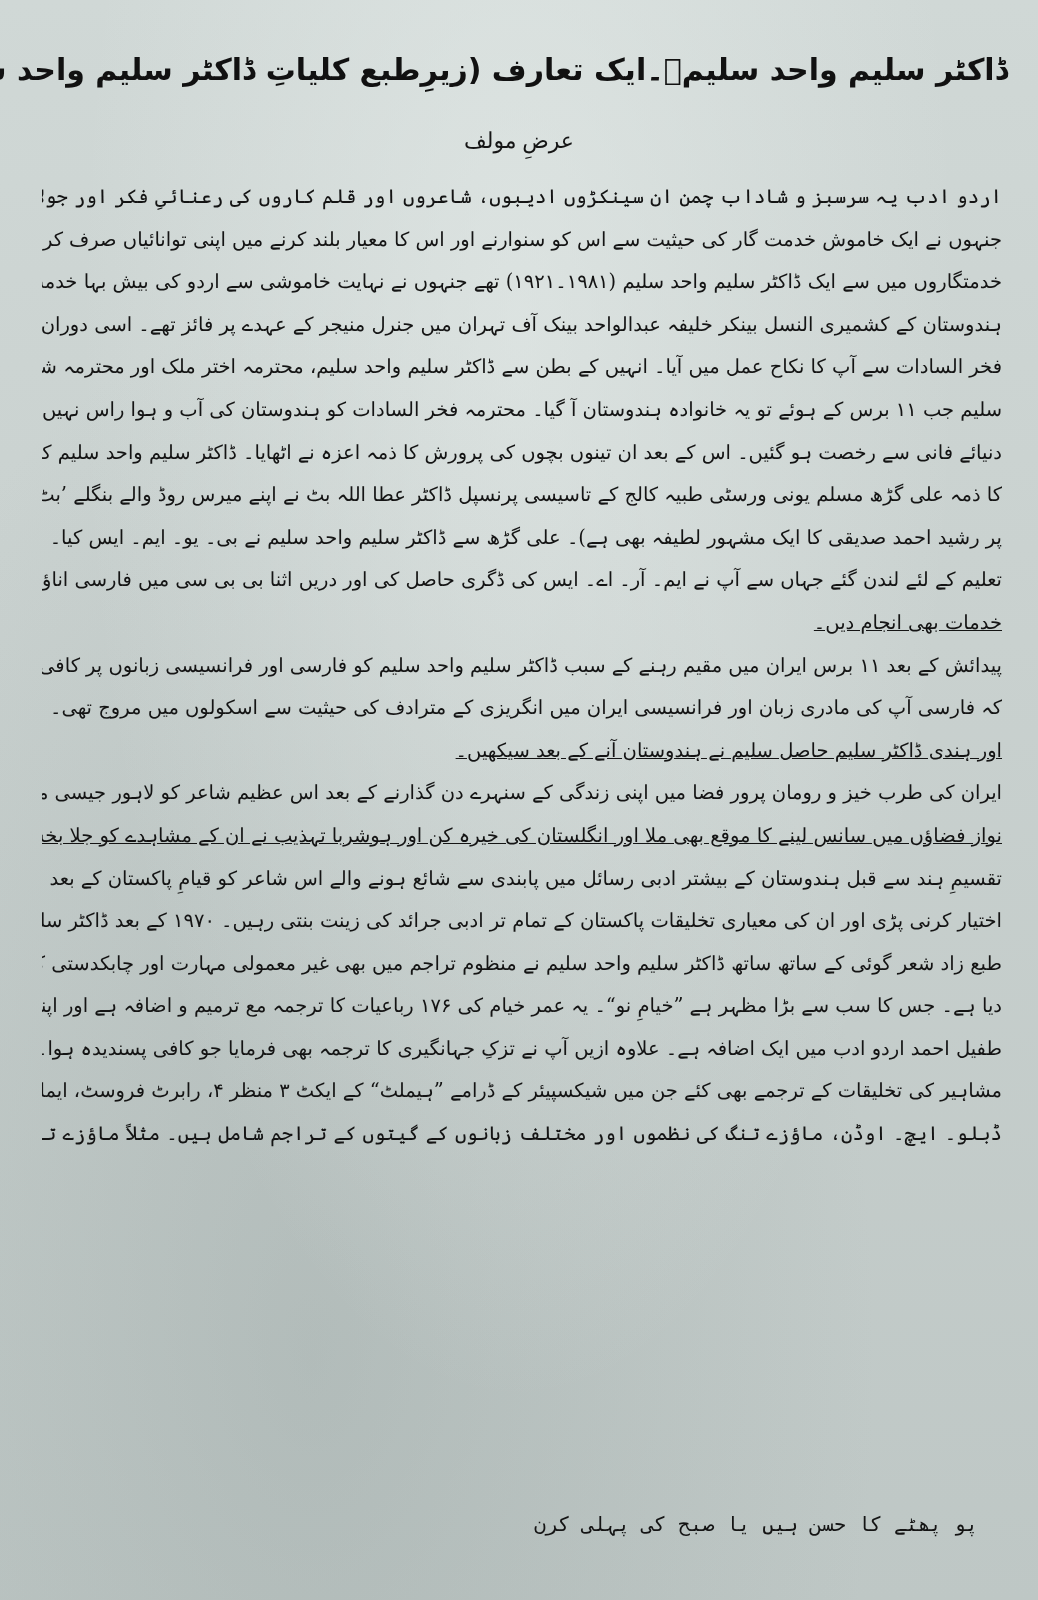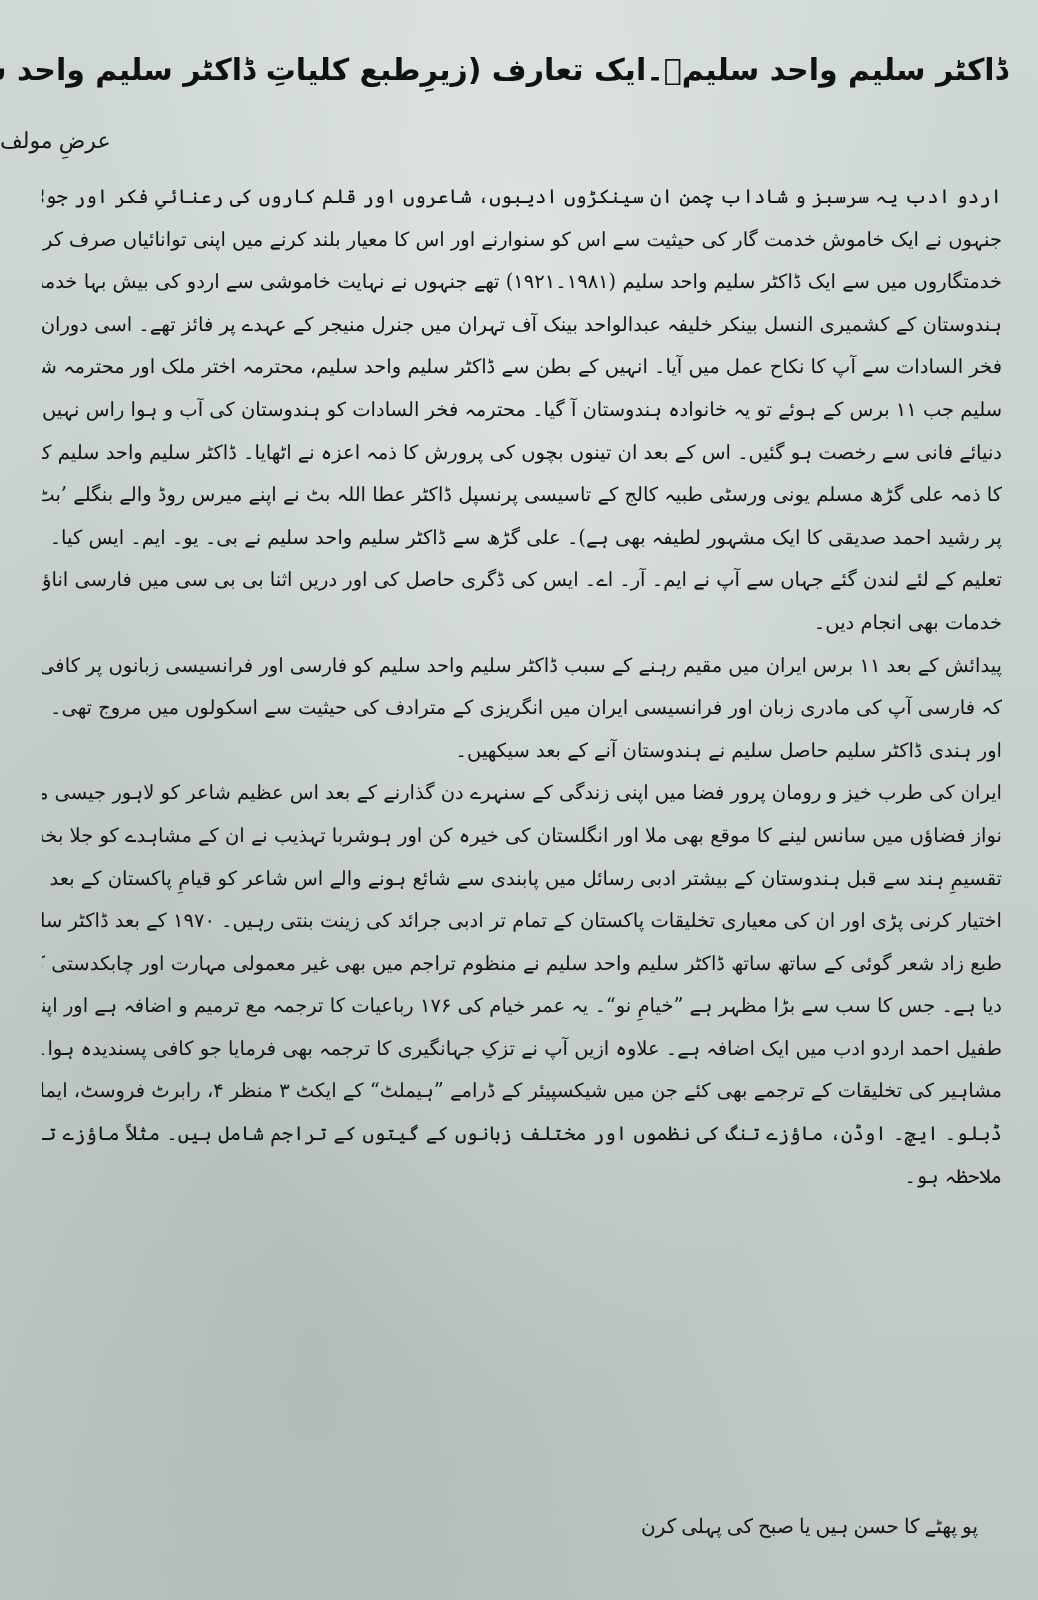--- a/index.html
+++ b/index.html
@@ -37,22 +37,22 @@
       font-size: 30px;
       line-height: 44px;
       color: #111;
       white-space: nowrap;
     }
     .subtitle {
       position: absolute;
       top: 126px;
       left: 0;
       right: 0;
-      text-align: left;
-      font-family: Liberation Sans, sans-serif;
+      text-align: center;
+      font-family: Liberation Serif, serif;
       font-size: 22px;
       line-height: 30px;
       color: #151515;
     }
     .body-lines {
       position: absolute;
       top: 176px;
       right: 36px;
       width: 960px;
     }
@@ -63,26 +63,27 @@
       color: #141414;
       white-space: nowrap;
       text-align: justify;
       text-align-last: justify;
       height: 42.6px;
       line-height: 42.6px;
       overflow: hidden;
     }
     .line.short {
       text-align-last: right;
+      text-decoration: underline;
     }
     .closing {
       position: absolute;
       top: 1511px;
       right: 60px;
-      font-family: Liberation Serif, serif;
+      font-family: Liberation Mono, monospace;
       font-size: 20px;
       line-height: 30px;
       color: #141414;
       white-space: nowrap;
     }
   </style>
 </head>
 <body>
 
 <div class="page">
@@ -123,18 +124,17 @@
       <span class="line">تقسیمِ ہند سے قبل ہندوستان کے بیشتر ادبی رسائل میں پابندی سے شائع ہونے والے اس شاعر کو قیامِ پاکستان کے بعد وہاں کی سکونت</span>
       <span class="line">اختیار کرنی پڑی اور ان کی معیاری تخلیقات پاکستان کے تمام تر ادبی جرائد کی زینت بنتی رہیں۔ ۱۹۷۰ کے بعد ڈاکٹر سلیم واحد سلیم ترکِ دنیا</span>
     </div>
 
     <div>
       <span class="line">طبع زاد شعر گوئی کے ساتھ ساتھ ڈاکٹر سلیم واحد سلیم نے منظوم تراجم میں بھی غیر معمولی مہارت اور چابکدستی کا ثبوت بھی</span>
       <span class="line">دیا ہے۔ جس کا سب سے بڑا مظہر ہے ”خیامِ نو“۔ یہ عمر خیام کی ۱۷۶ رباعیات کا ترجمہ مع ترمیم و اضافہ ہے اور اپنے وقت کے ماہرین مثلاً</span>
       <span class="line">طفیل احمد اردو ادب میں ایک اضافہ ہے۔ علاوہ ازیں آپ نے تزکِ جہانگیری کا ترجمہ بھی فرمایا جو کافی پسندیدہ ہوا۔ آپ نے کچھ اور</span>
       <span class="line">مشاہیر کی تخلیقات کے ترجمے بھی کئے جن میں شیکسپیئر کے ڈرامے ”ہیملٹ“ کے ایکٹ ۳ منظر ۴، رابرٹ فروسٹ، ایملی ڈکنس،</span>
       <span class="line">ڈبلو۔ ایچ۔ اوڈن، ماؤزے تنگ کی نظموں اور مختلف زبانوں کے گیتوں کے تراجم شامل ہیں۔ مثلاً ماؤزے تنگ کی نظم ”دخترانِ چین“۔</span>
-      <span class="line short">ملاحظہ ہو۔</span>
     </div>
   </div>
 
   <div class="closing">پو پھٹے کا حسن ہیں یا صبح کی پہلی کرن</div>
 </div>
 
 </body></html>

